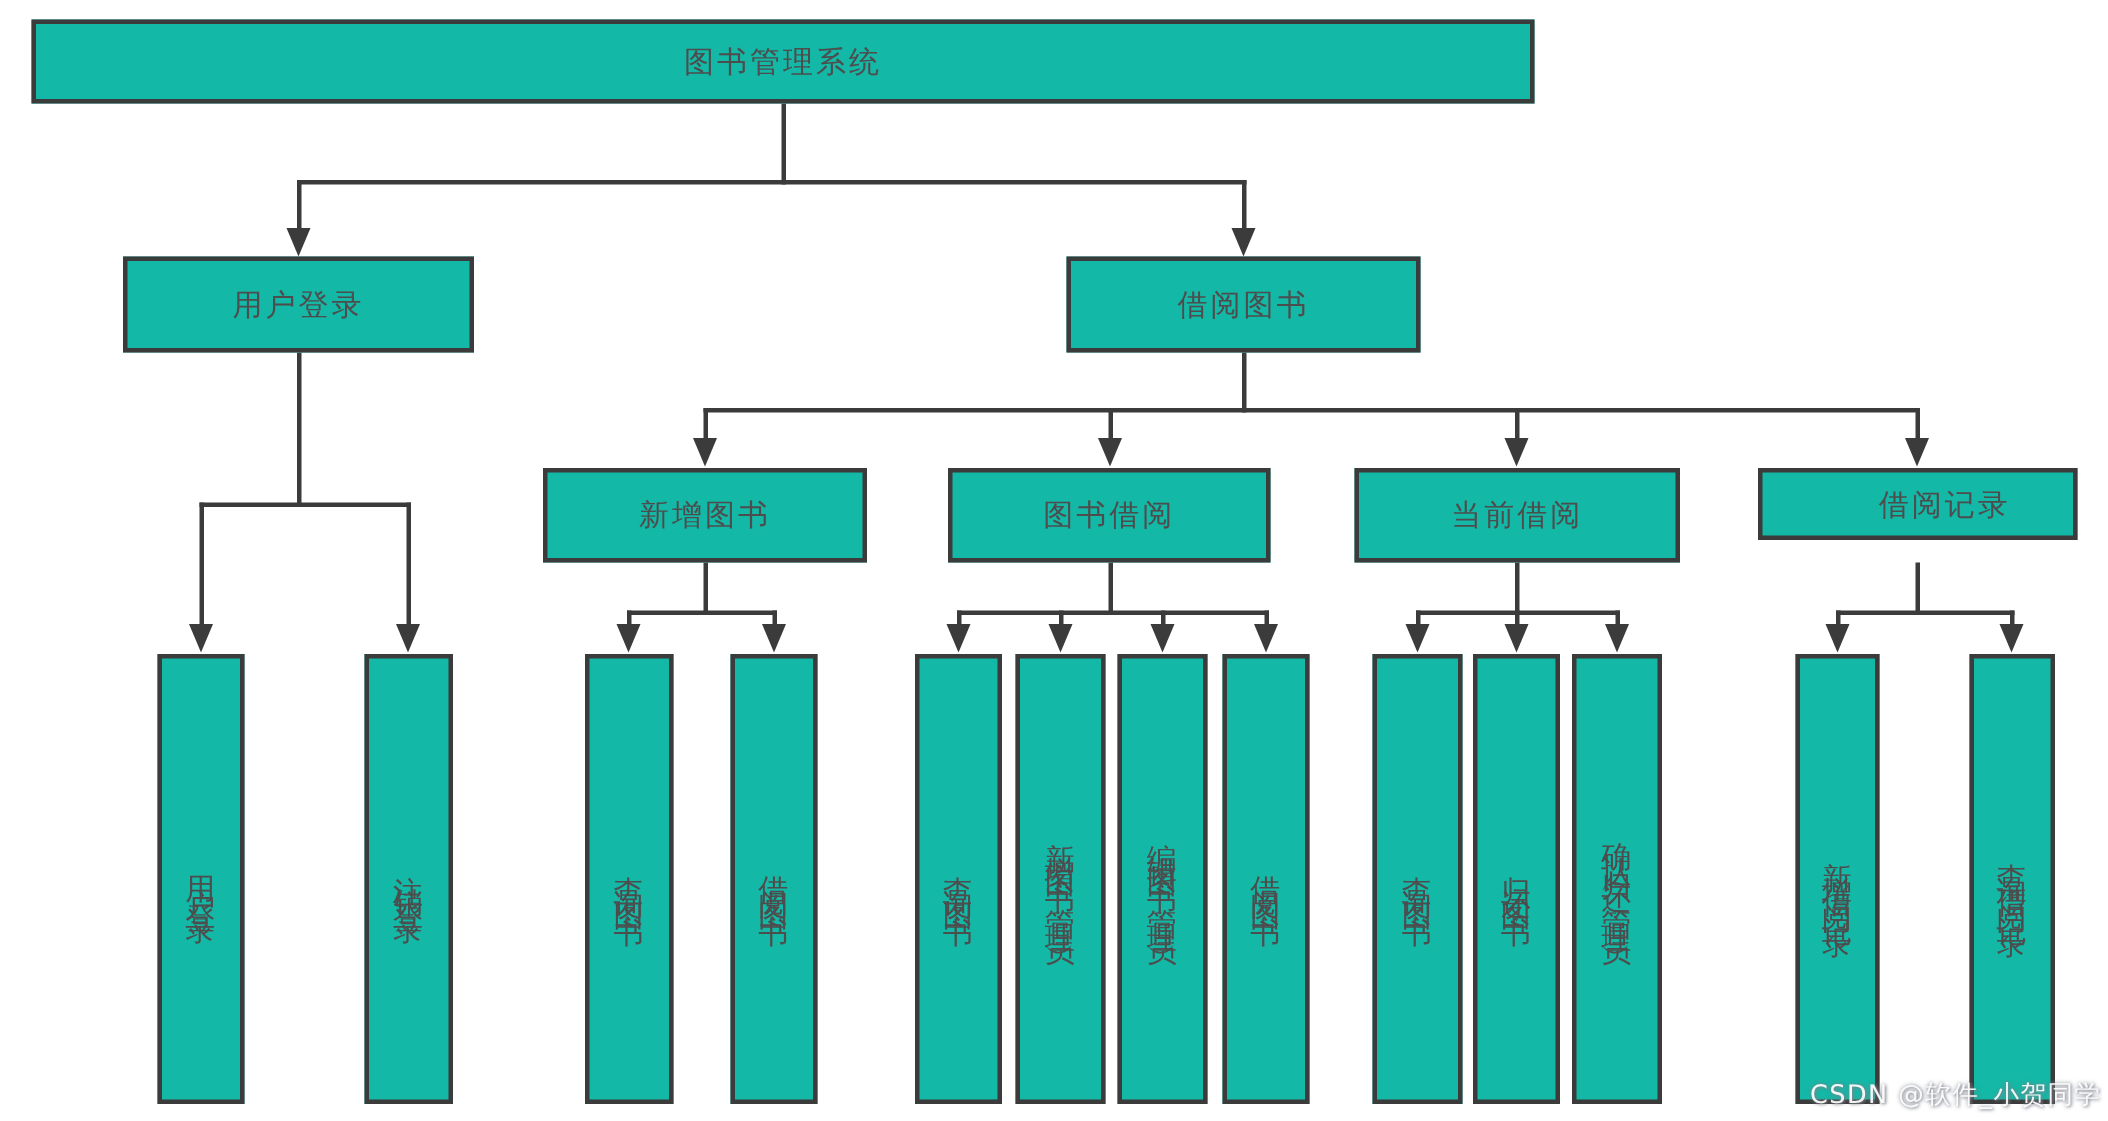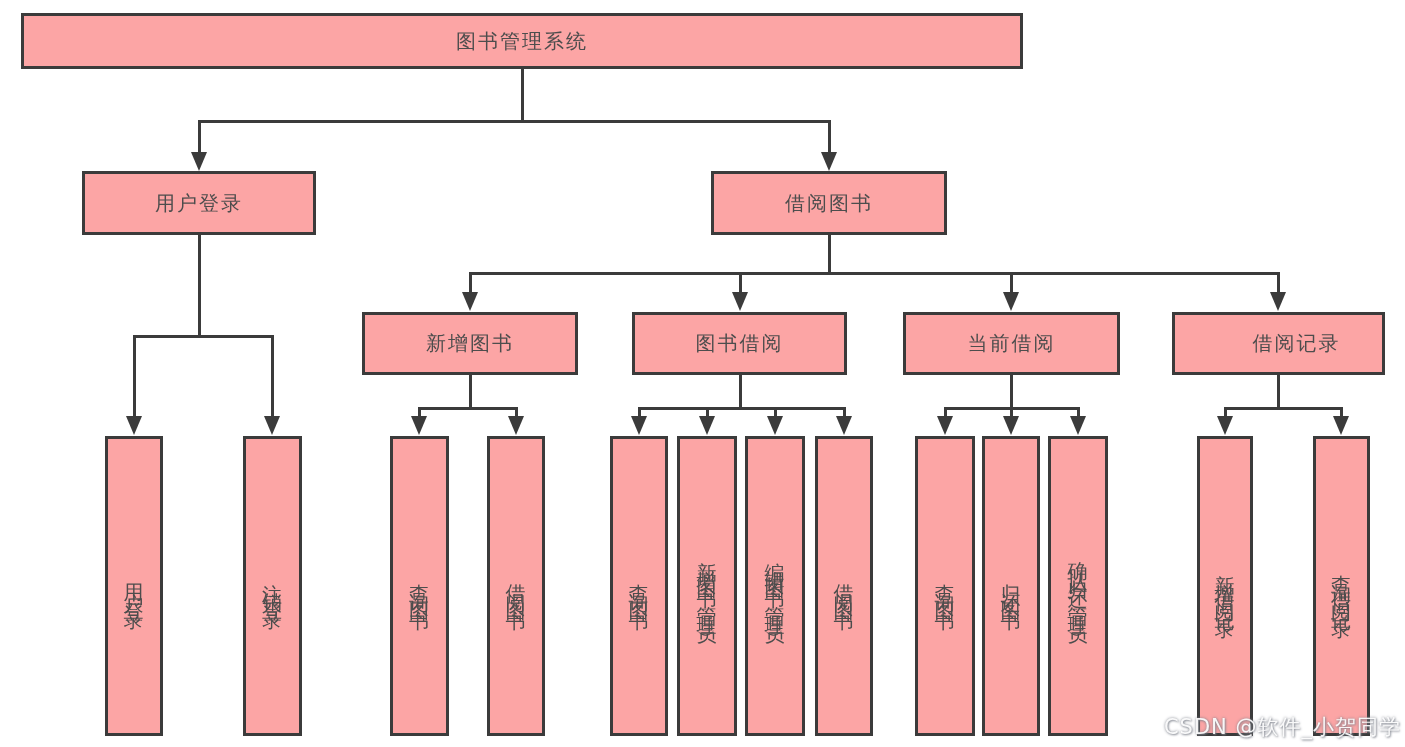--- a/index.html
+++ b/index.html
@@ -6,21 +6,21 @@
   #canvas{
     position:relative;
     width:1405px;height:747px;
     background:#ffffff;
     overflow:hidden;
     font-family:"DejaVu Sans","Liberation Sans",sans-serif;
   }
   .node{
     position:absolute;
     box-sizing:border-box;
-    background:#fca5a5;
+    background:#14b8a6;
     border:3px solid #3b3b3b;
     display:flex;
     align-items:center;
     justify-content:center;
     z-index:2;
   }
   .node .lbl{
     color:#4d4d4d;
     font-size:20px;
     letter-spacing:2px;
@@ -42,21 +42,21 @@
     width:0;height:0;
     border-left:8px solid transparent;
     border-right:8px solid transparent;
     border-top:19px solid #3b3b3b;
     z-index:1;
   }
   .watermark{
     position:absolute;
     right:4px;
     bottom:6px;
-    font-size:21px;
+    font-size:17px;
     letter-spacing:1px;
     color:rgba(255,255,255,0.92);
     text-shadow:0 0 3px rgba(125,130,140,0.95), 1px 1px 2px rgba(125,130,140,0.7);
     z-index:10;
     white-space:nowrap;
   }
 </style>
 </head>
 <body>
 
@@ -125,21 +125,21 @@
     </div>
     <div class="node" style="left: 362px; top: 312px; width: 216px; height: 63px;">
       <span class="lbl">新增图书</span>
     </div>
     <div class="node" style="left: 632px; top: 312px; width: 215px; height: 63px;">
       <span class="lbl">图书借阅</span>
     </div>
     <div class="node" style="left: 903px; top: 312px; width: 217px; height: 63px;">
       <span class="lbl">当前借阅</span>
     </div>
-    <div class="node" style="left: 1172px; top: 312px; width: 213px; height: 63px; padding-left: 36px;">
+    <div class="node" style="left: 1172px; top: 312px; width: 213px; height: 48px; padding-left: 36px;">
       <span class="lbl">借阅记录</span>
     </div>
     <div class="node vert" style="left: 105px; top: 436px; width: 58px; height: 300px;">
       <span class="lbl">用户登录</span>
     </div>
     <div class="node vert" style="left: 243px; top: 436px; width: 59px; height: 300px;">
       <span class="lbl">注销登录</span>
     </div>
     <div class="node vert" style="left: 390px; top: 436px; width: 59px; height: 300px;">
       <span class="lbl">查询图书</span>

